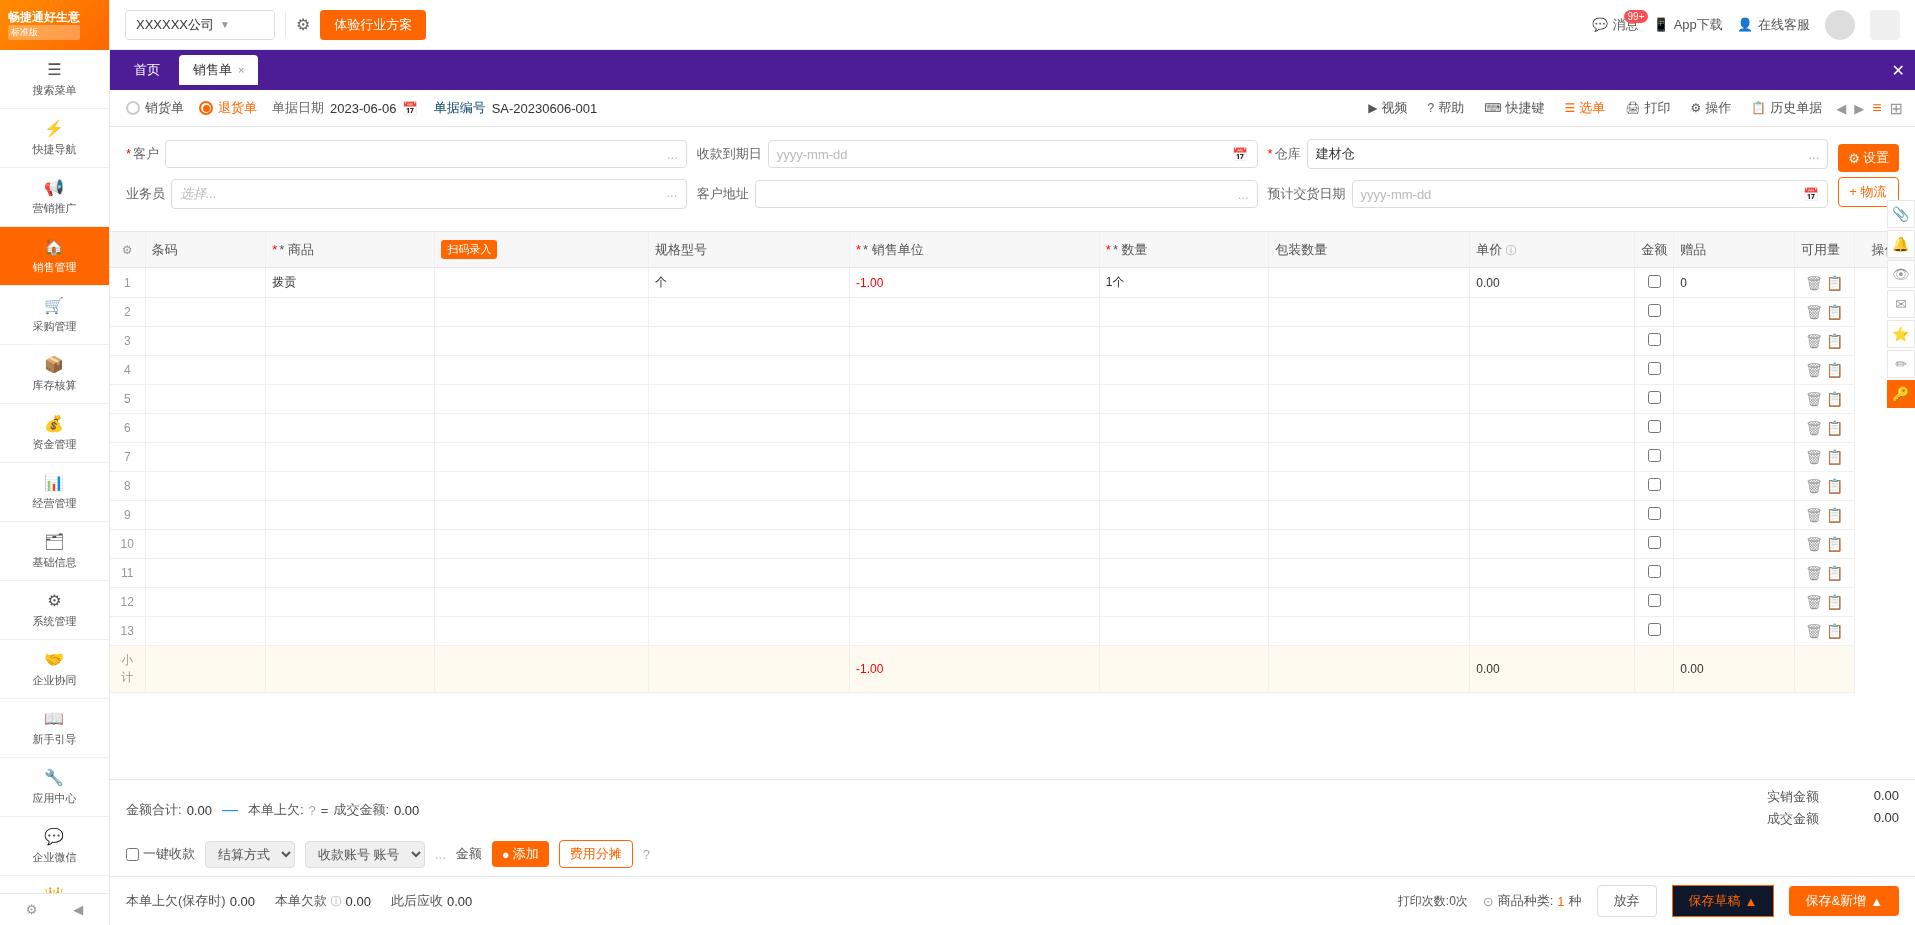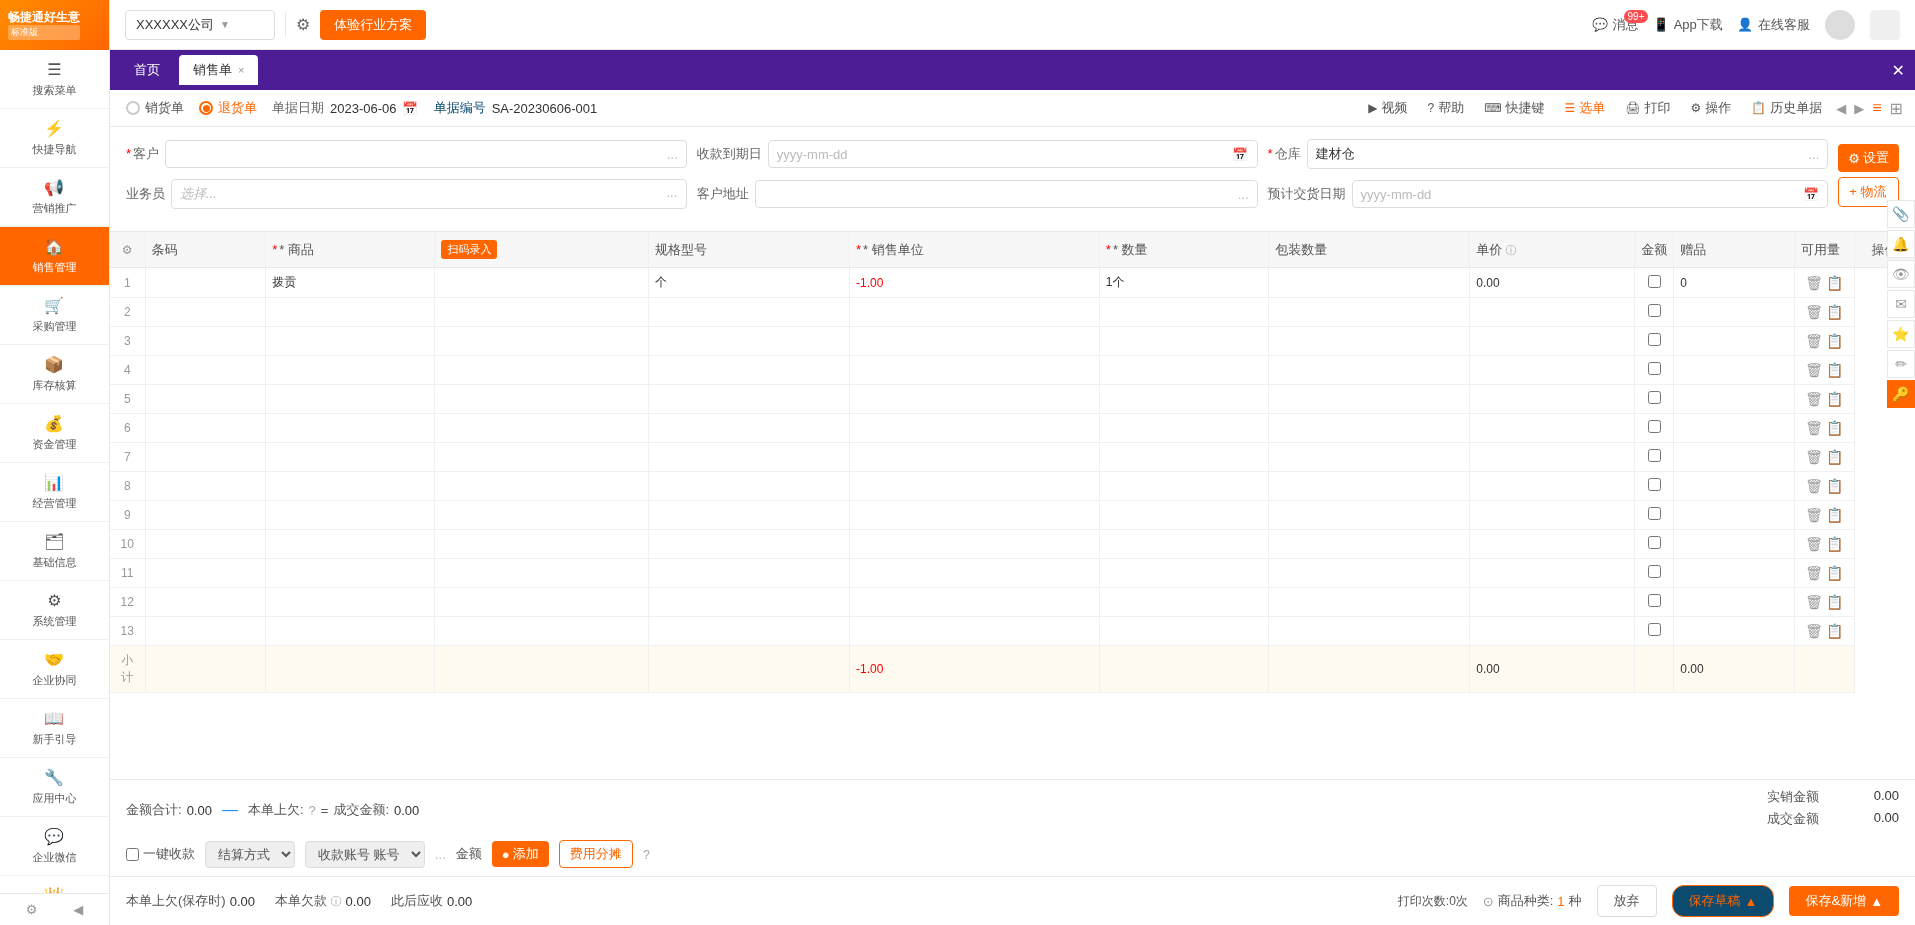--- a/index.html
+++ b/index.html
@@ -97,21 +97,21 @@
 
     
     .footer { background: #fff; border-top: 1px solid #e8e8e8; padding: 8px 16px; display: flex; align-items: center; }
     .footer-stats { display: flex; align-items: center; gap: 20px; flex: 1; }
     .stat-item { display: flex; align-items: center; gap: 4px; color: #555; }
     .stat-val { color: #333; }
     .footer-right { display: flex; align-items: center; gap: 15px; margin-left: auto; }
     .print-info { color: #555; font-size: 12px; }
     .species-info { color: #555; font-size: 12px; display: flex; align-items: center; gap: 4px; }
     .abandon-btn { border: 1px solid #ddd; border-radius: 4px; padding: 6px 16px; cursor: pointer; color: #555; background: white; }
-    .save-draft-btn { border: 1px solid #ff6600; border-radius: 12px; padding: 6px 16px; cursor: pointer; color: #ff6600; background: #0c4a6e; display: flex; align-items: center; gap: 4px; }
+    .save-draft-btn { border: 1px solid #ff6600; border-radius: 0; padding: 6px 16px; cursor: pointer; color: #ff6600; background: #0f172a; display: flex; align-items: center; gap: 4px; }
     .save-new-btn { background: #ff6600; color: white; border: none; border-radius: 4px; padding: 6px 16px; cursor: pointer; display: flex; align-items: center; gap: 4px; }
     .summary-row { display: flex; justify-content: space-between; gap: 20px; margin-bottom: 4px; color: #555; font-size: 13px; }
     .summary-row span:last-child { color: #333; min-width: 60px; text-align: right; }
 
     
     .right-float { position: fixed; right: 0; top: 200px; display: flex; flex-direction: column; gap: 2px; }
     .float-btn { width: 28px; height: 28px; background: #fff; border: 1px solid #e8e8e8; display: flex; align-items: center; justify-content: center; cursor: pointer; color: #999; font-size: 14px; }
     .float-btn.orange { background: #ff6600; color: white; border-color: #ff6600; }
 
     .relative { position: relative; }

